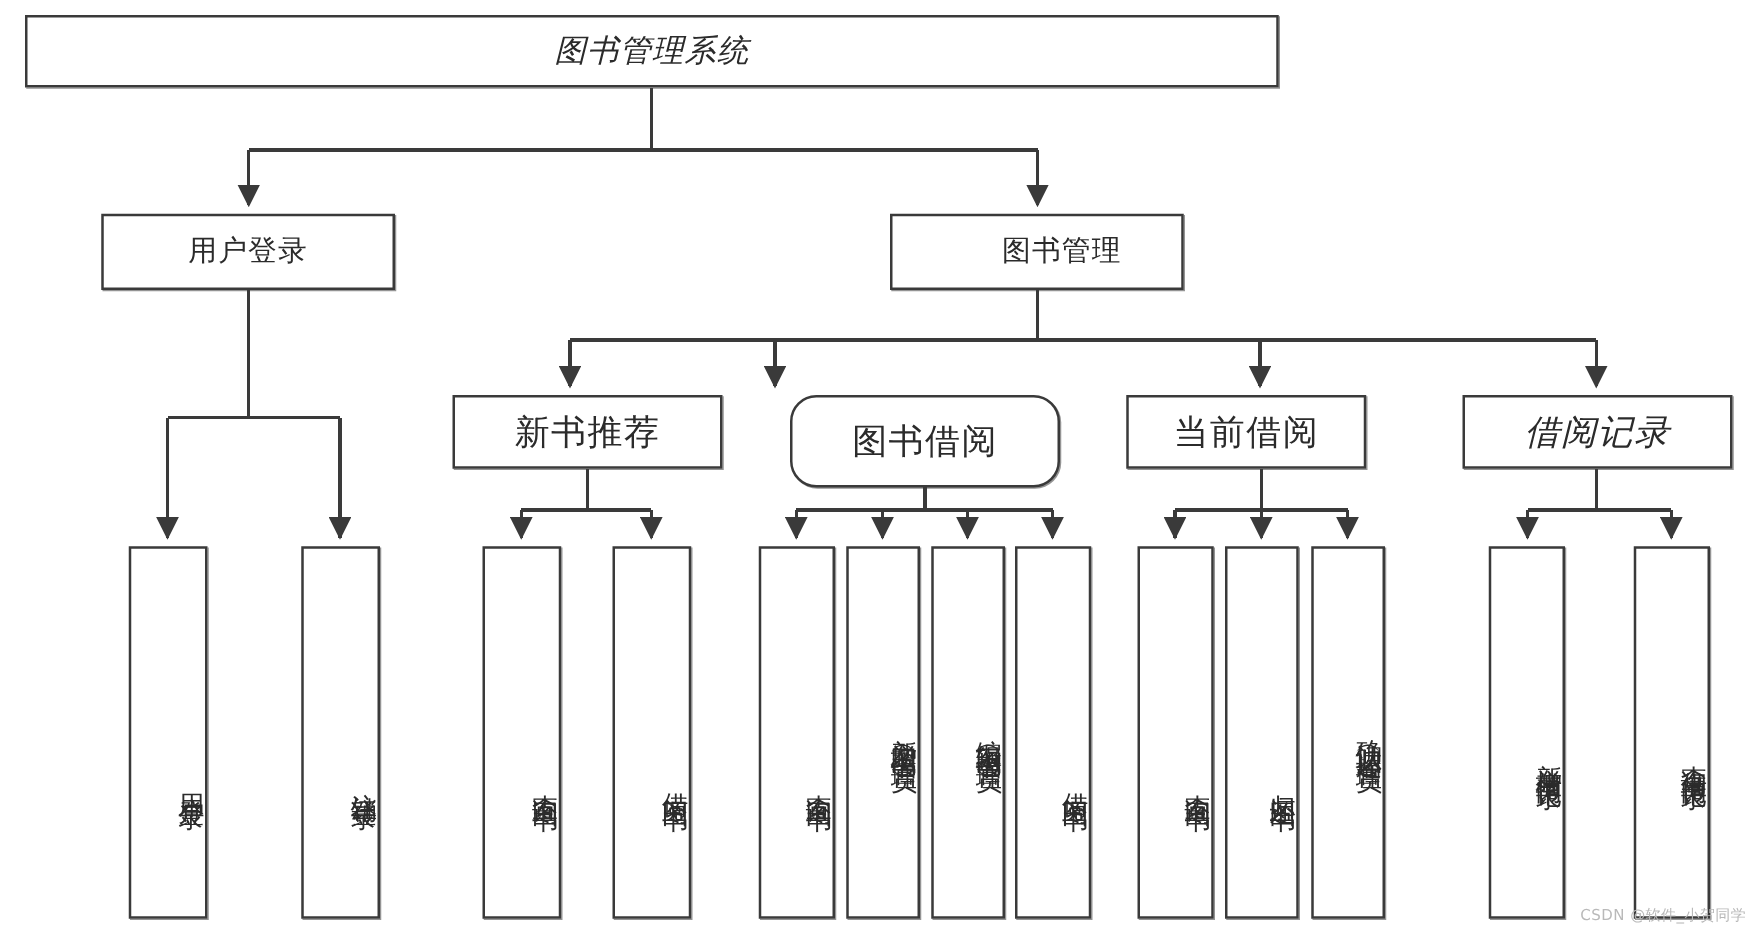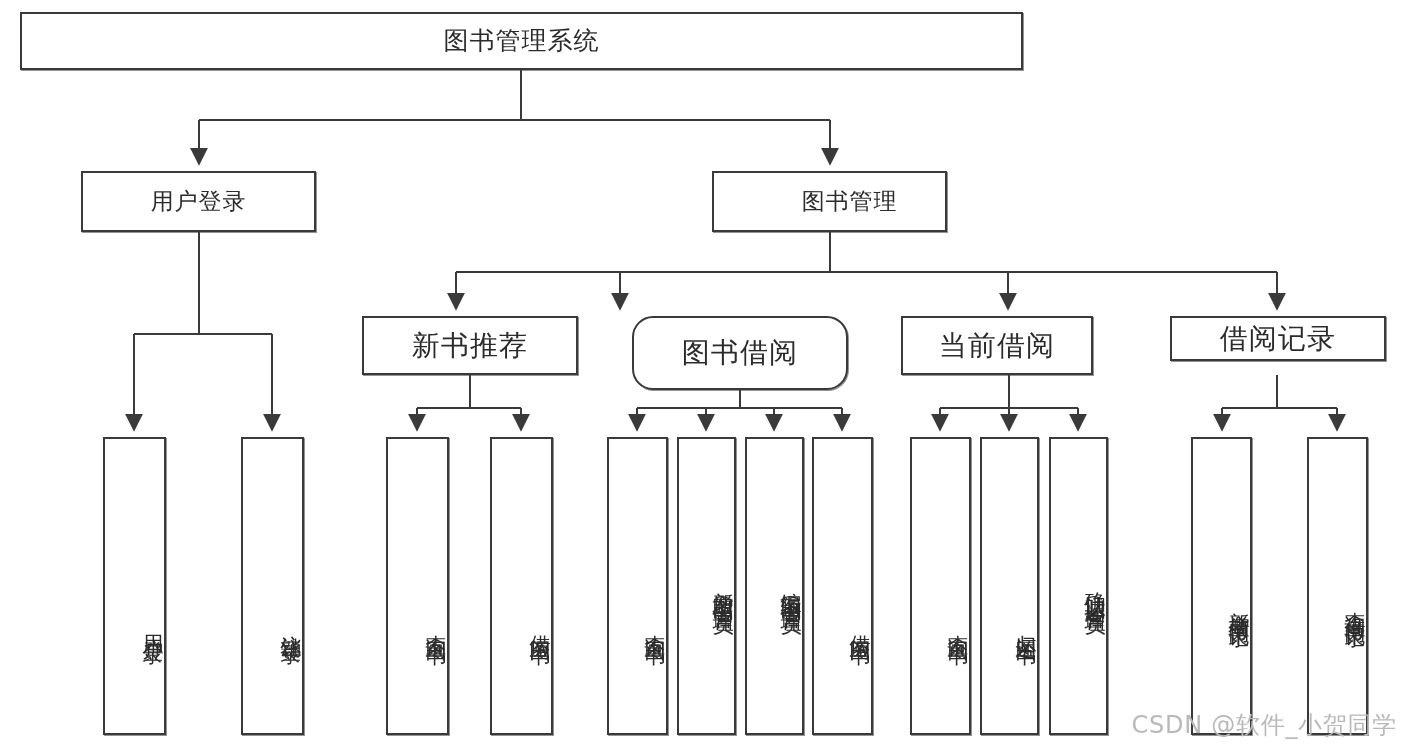--- a/index.html
+++ b/index.html
@@ -45,29 +45,29 @@
     padding-top: 10px;
   }
   .label {
     line-height: 1.12;
     letter-spacing: 0.04em;
     white-space: pre-wrap;
   }
   .vert .label {
     letter-spacing: 0.16em;
   }
-  #n-root .label { font-size: 25px; }
+  #n-root .label { font-size: 25px; font-style: italic; }
   .lvl2 .label { font-size: 23px; }
   .lvl3 .label { font-size: 28px; }
   .leaf .label { font-size: 21px; }
   #watermark {
     position: absolute;
     right: 8px;
     bottom: 6px;
-    font-size: 24px;
+    font-size: 12px;
     color: #b9b9b9;
     letter-spacing: 0.03em;
     white-space: nowrap;
     user-select: none;
   }
 </style>
 </head>
 <body>
 
 <div id="canvas">
@@ -135,21 +135,21 @@
 
   <div class="node horiz lvl3" style="left:362px; top:316px; width:216px; height:59px;">
     <span class="label">新书推荐</span>
   </div>
   <div class="node horiz lvl3" style="left:632px; top:316px; width:216px; height:74px;border-radius:21px;">
     <span class="label">图书借阅</span>
   </div>
   <div class="node horiz lvl3" style="left:901px; top:316px; width:192px; height:59px;">
     <span class="label">当前借阅</span>
   </div>
-  <div class="node horiz lvl3" style="left:1170px; top:316px; width:216px; height:45px;">
+  <div class="node horiz lvl3" style="left:1170px; top:316px; width:216px; height:59px;font-style:italic;">
     <span class="label">借阅记录</span>
   </div>
 
   <div class="node vert leaf" style="left:103px; top:437px; width:63px; height:298px; padding-top:78px;">
     <span class="label">用户登录</span>
   </div>
   <div class="node vert leaf" style="left:241px; top:437px; width:63px; height:298px; padding-top:78px;">
     <span class="label">注销登录</span>
   </div>
 

